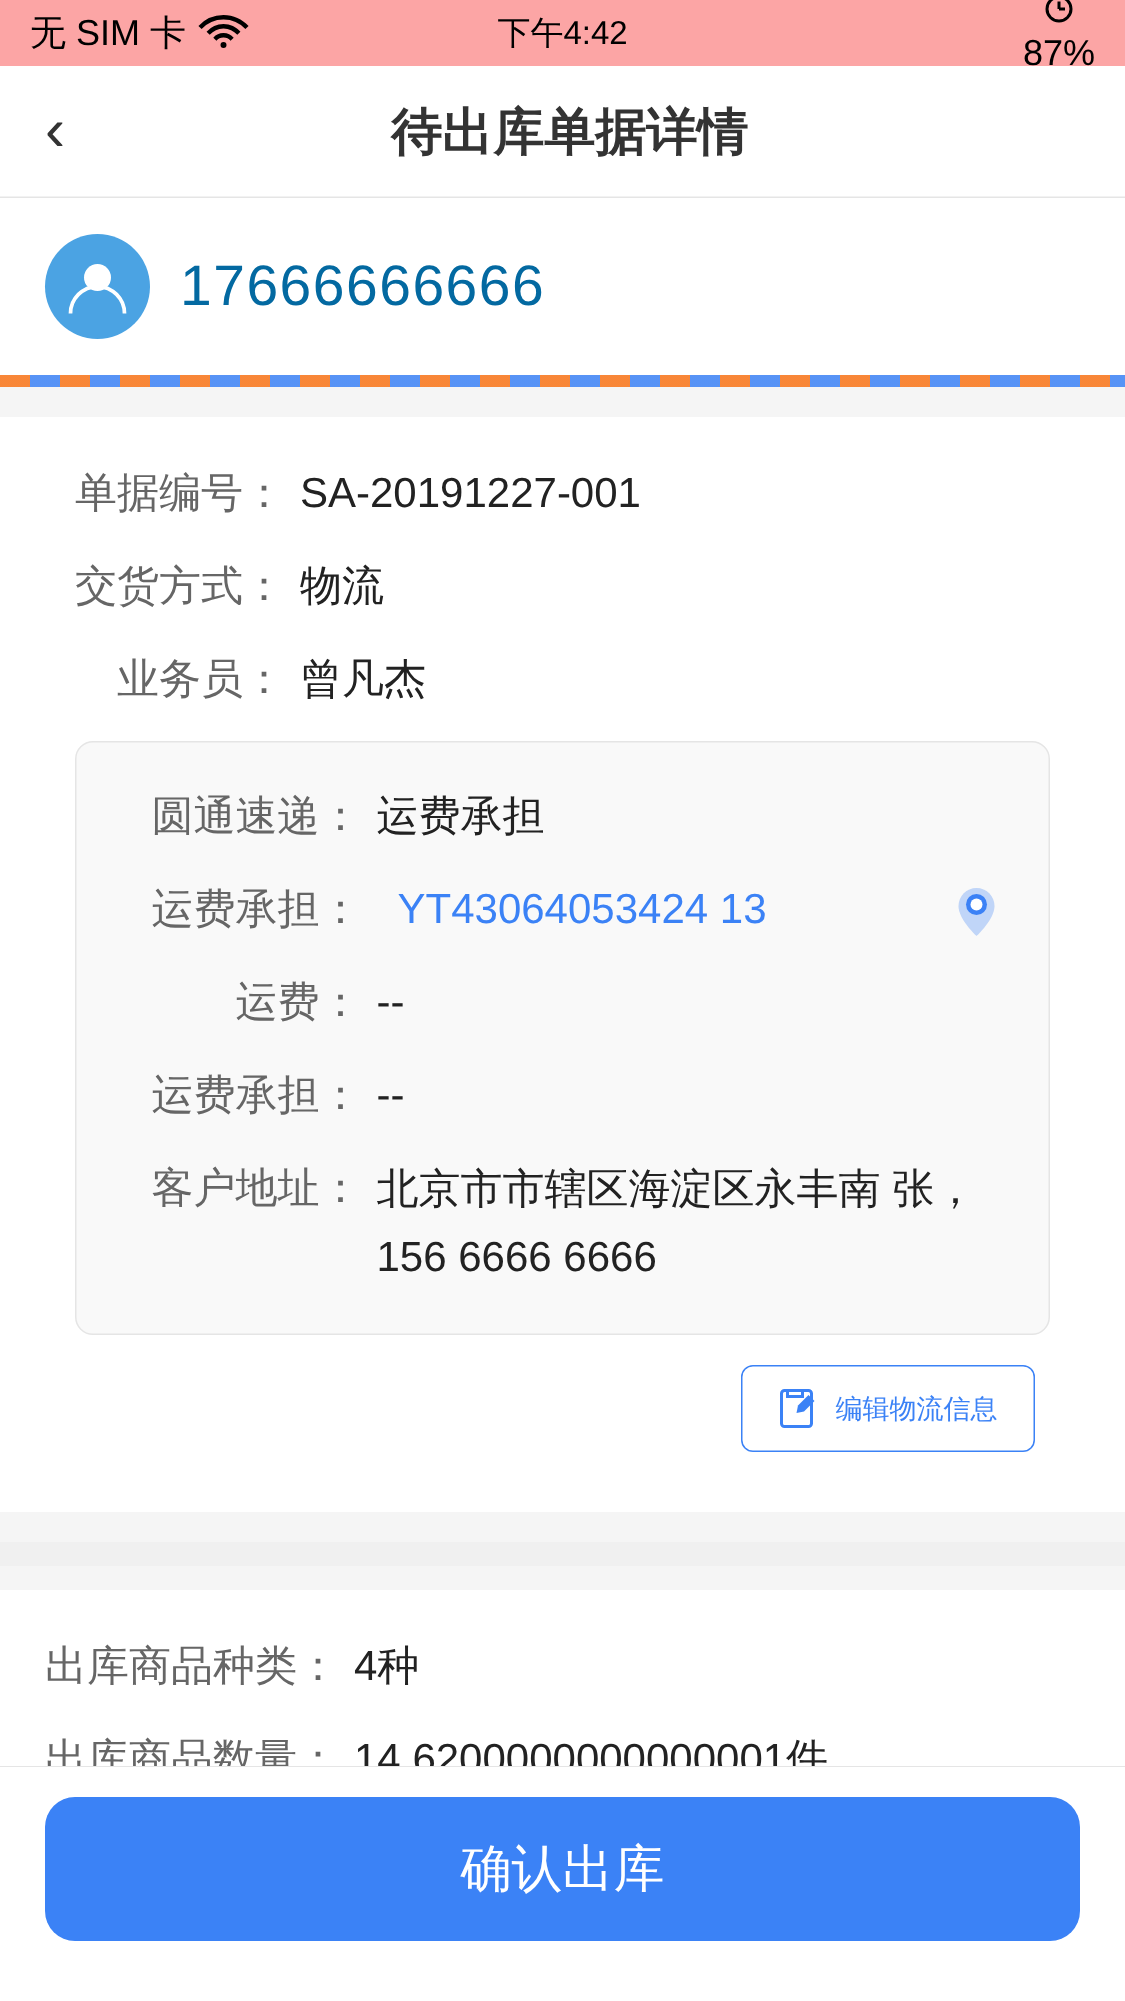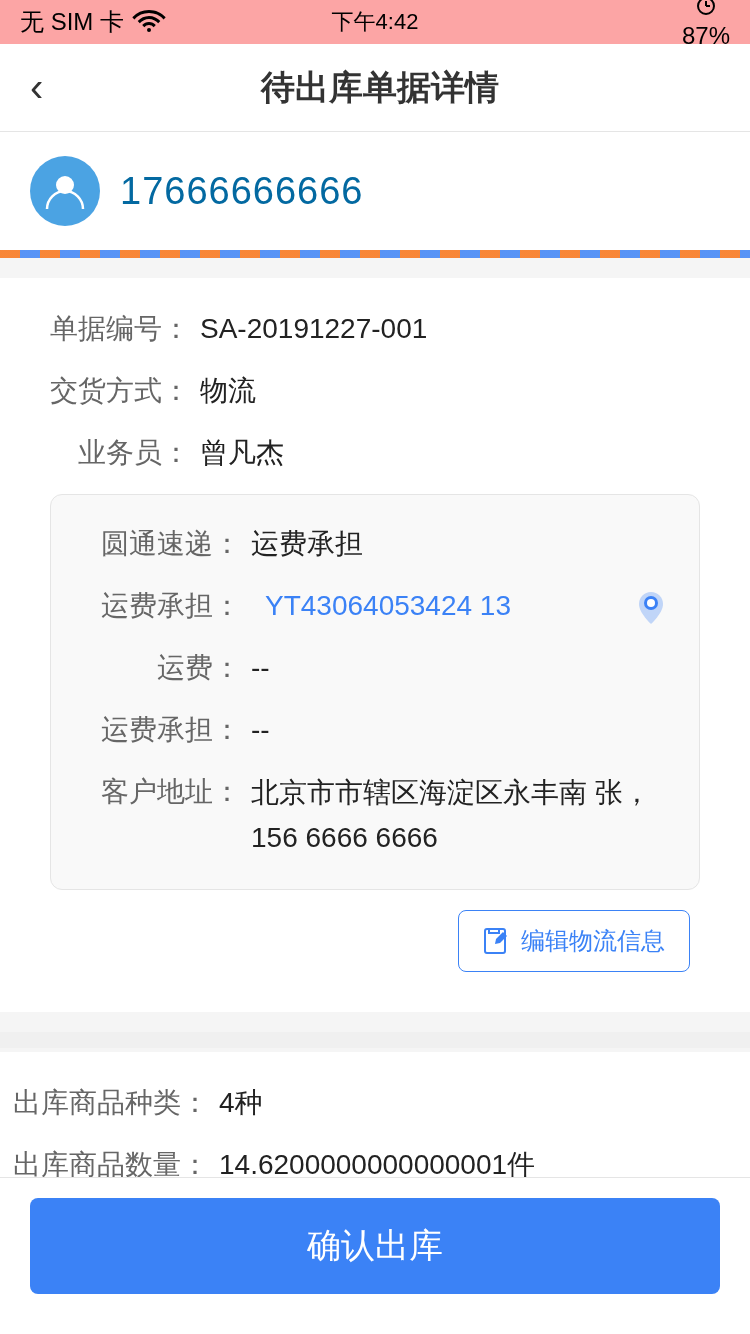--- a/index.html
+++ b/index.html
@@ -161,42 +161,42 @@
       display: flex;
       align-items: center;
       justify-content: flex-end;
       padding: 20px 30px 10px 30px;
     }
     .btn-outline {
       border: 1.5px solid #3b82f6;
       border-radius: 8px;
       padding: 14px 24px;
       color: #3b82f6;
-      font-size: 24px;
+      font-size: 18px;
       background: #fff;
       display: flex;
       align-items: center;
       gap: 10px;
       cursor: pointer;
     }
     .btn-outline svg { width: 28px; height: 28px; }
 
     
     .thick-divider {
       width: 750px;
       height: 16px;
       background: #f0f0f0;
       margin-top: 20px;
     }
 
     
     .goods-section {
       background: #fff;
-      padding: 30px 30px 30px 13px;
-      margin-top: 4px;
+      padding: 30px 30px 30px 30px;
+      margin-top: 16px;
     }
 
     
     .view-details-area {
       display: flex;
       align-items: center;
       justify-content: flex-end;
       padding: 10px 30px 20px 30px;
       background: #fff;
     }
@@ -209,21 +209,21 @@
       width: 750px;
       padding: 20px 30px 40px 30px;
       background: #fff;
       border-top: 1px solid #e5e5e5;
     }
     .confirm-btn {
       width: 100%;
       height: 96px;
       background: #3b82f6;
       border: none;
-      border-radius: 8px;
+      border-radius: 20px;
       color: #fff;
       font-size: 34px;
       font-weight: 500;
       cursor: pointer;
       display: flex;
       align-items: center;
       justify-content: center;
     }
 
     

